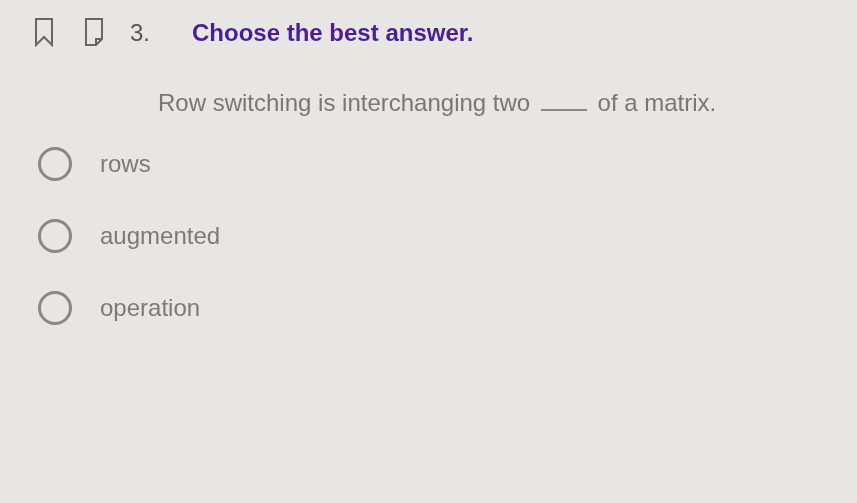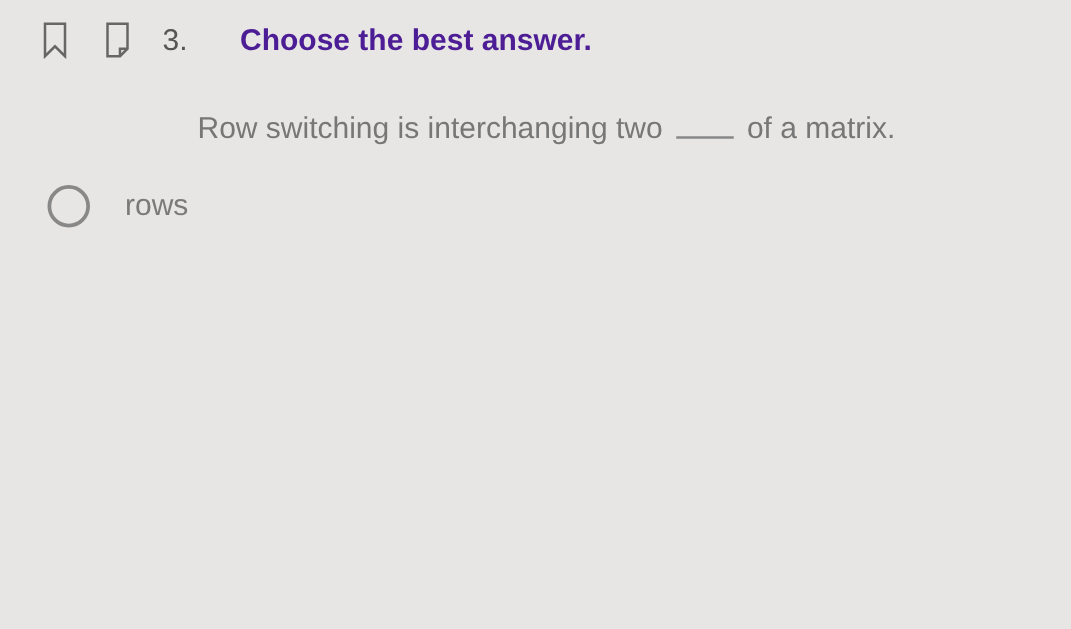--- a/index.html
+++ b/index.html
@@ -99,13 +99,21 @@
   <span>Row switching is interchanging two</span>
   <span class="blank"></span>
   <span>of a matrix.</span>
 </div>
 
 <div class="options">
   <div class="option">
     <div class="radio"></div>
     <span class="option-label">rows</span>
   </div>
+  <div class="option">
+    <div class="radio"></div>
+    <span class="option-label">augmented</span>
+  </div>
+  <div class="option">
+    <div class="radio"></div>
+    <span class="option-label">operation</span>
+  </div>
 </div>
 
 </body></html>

